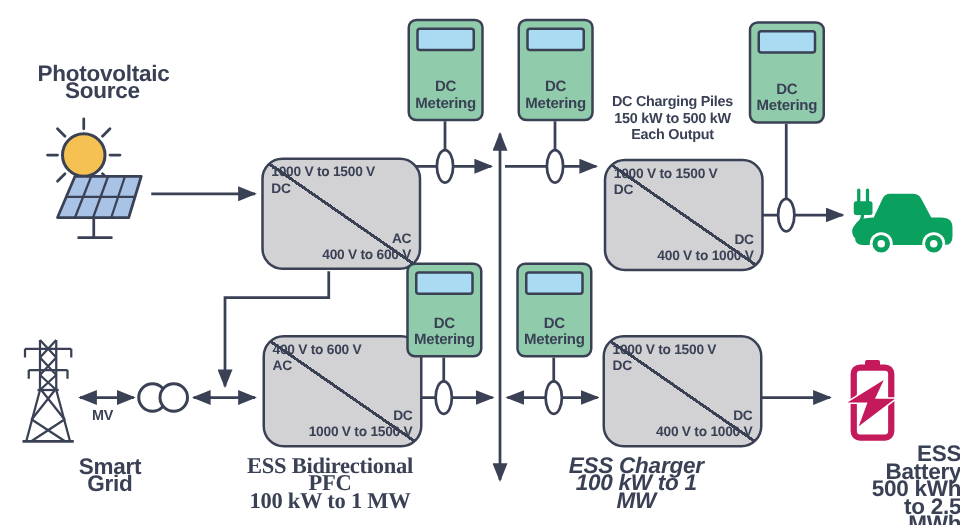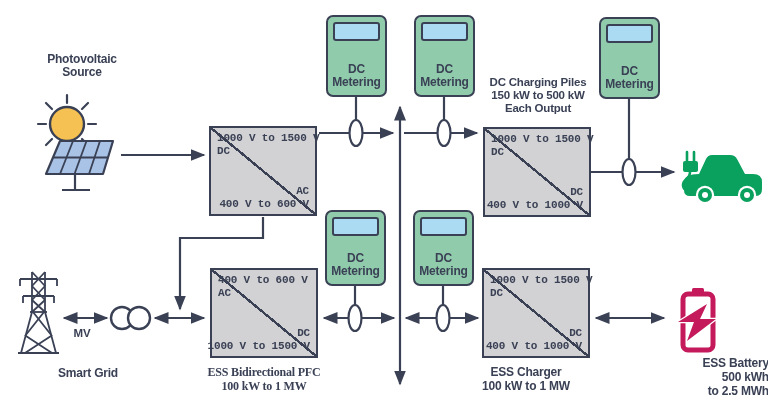--- a/index.html
+++ b/index.html
@@ -16,47 +16,47 @@
   .canvas{
     position:relative;width:768px;height:420px;background:#fff;overflow:hidden;
     font-family:"Liberation Sans",sans-serif;font-weight:700;color:var(--navy);
   }
   .wires{position:absolute;left:0;top:0;}
   .wire{stroke:var(--navy);stroke-width:2.2;fill:none;}
   .thin{stroke:var(--navy);stroke-width:1.8;fill:none;}
   .ct{fill:#fff;stroke:var(--navy);stroke-width:2.2;}
   
   .conv{
-    position:absolute;width:108px;height:90px;box-sizing:border-box;
+    position:absolute;width:128px;height:90px;box-sizing:border-box;
     background-color:var(--box-fill);
     background-image:linear-gradient(to top right,
       rgba(0,0,0,0) calc(50% - 1.2px),
       var(--navy) calc(50% - 1.2px),
       var(--navy) calc(50% + 1.2px),
       rgba(0,0,0,0) calc(50% + 1.2px));
-    border:2.5px solid var(--navy);border-radius:0;font-family:Liberation Mono, monospace;
+    border:2.5px solid var(--navy);border-radius:17px;
   }
   .corner{position:absolute;font-size:11px;line-height:12.5px;letter-spacing:-0.2px;white-space:nowrap;}
   .corner.tl{top:4px;left:6px;text-align:left;}
   .corner.br{bottom:4px;right:6px;text-align:right;}
   
   .meter{
     position:absolute;width:61px;box-sizing:border-box;
     background:var(--meter-fill);border:2.5px solid var(--navy);border-radius:7px;
   }
   .meter .display{
     position:absolute;left:5px;right:5px;top:5px;height:19px;box-sizing:border-box;
     background:var(--display-blue);border:2px solid var(--navy);border-radius:3px;
   }
   .meter .mlabel{
     position:absolute;left:0;right:0;bottom:6px;text-align:center;
     font-size:12px;line-height:13px;letter-spacing:-0.2px;
   }
   
-  .lbl{position:absolute;font-size:12px;line-height:14px;letter-spacing:-0.2px;text-align:center;}
+  .lbl{position:absolute;font-size:18px;line-height:14px;letter-spacing:-0.2px;text-align:center;}
   .lbl.left{text-align:right;}
   .lbl.small{font-size:11.5px;line-height:13px;}
 </style>
 </head>
 <body>
 
 <div class="canvas">
 
   <svg class="wires" width="768" height="420" viewBox="0 0 768 420">
     <defs>
@@ -253,21 +253,21 @@
     <div>DC Charging Piles</div>
     <div>150 kW to 500 kW</div>
     <div>Each Output</div>
   </div>
 
   <div class="lbl" style="left:196px;top:365px;width:136px;font-family:Liberation Serif, serif;">
     <div>ESS Bidirectional PFC</div>
     <div>100 kW to 1 MW</div>
   </div>
 
-  <div class="lbl" style="left:468px;top:365px;width:116px;">
+  <div class="lbl" style="left:451px;top:365px;width:116px;font-style:italic;">
     <div>ESS Charger</div>
     <div>100 kW to 1 MW</div>
   </div>
 
   <div class="lbl left" style="left:677px;top:356px;width:92px;">
     <div>ESS Battery</div>
     <div>500 kWh</div>
     <div>to 2.5 MWh</div>
   </div>
 

